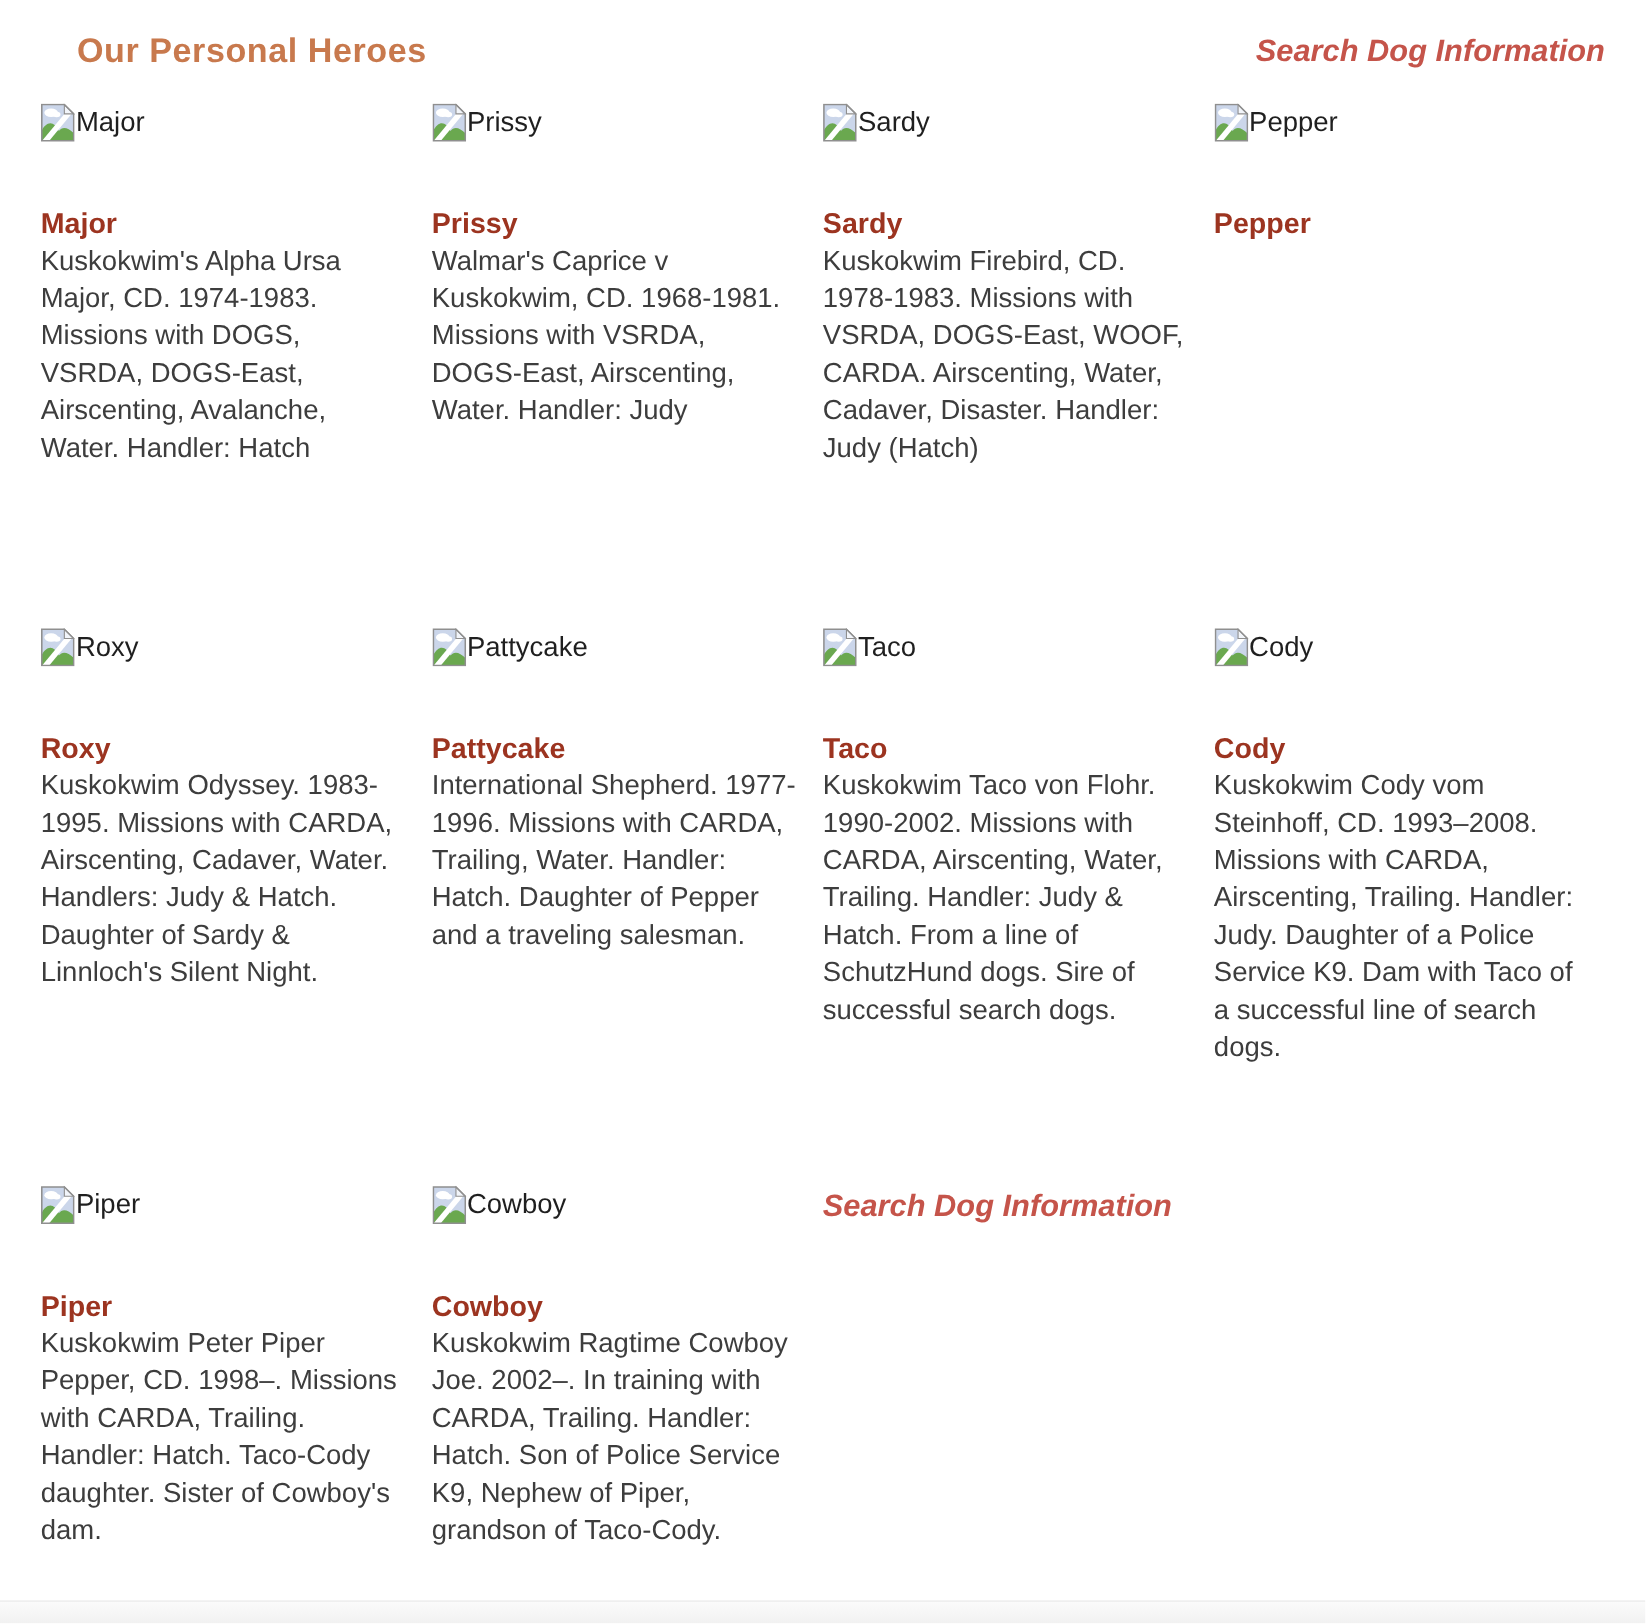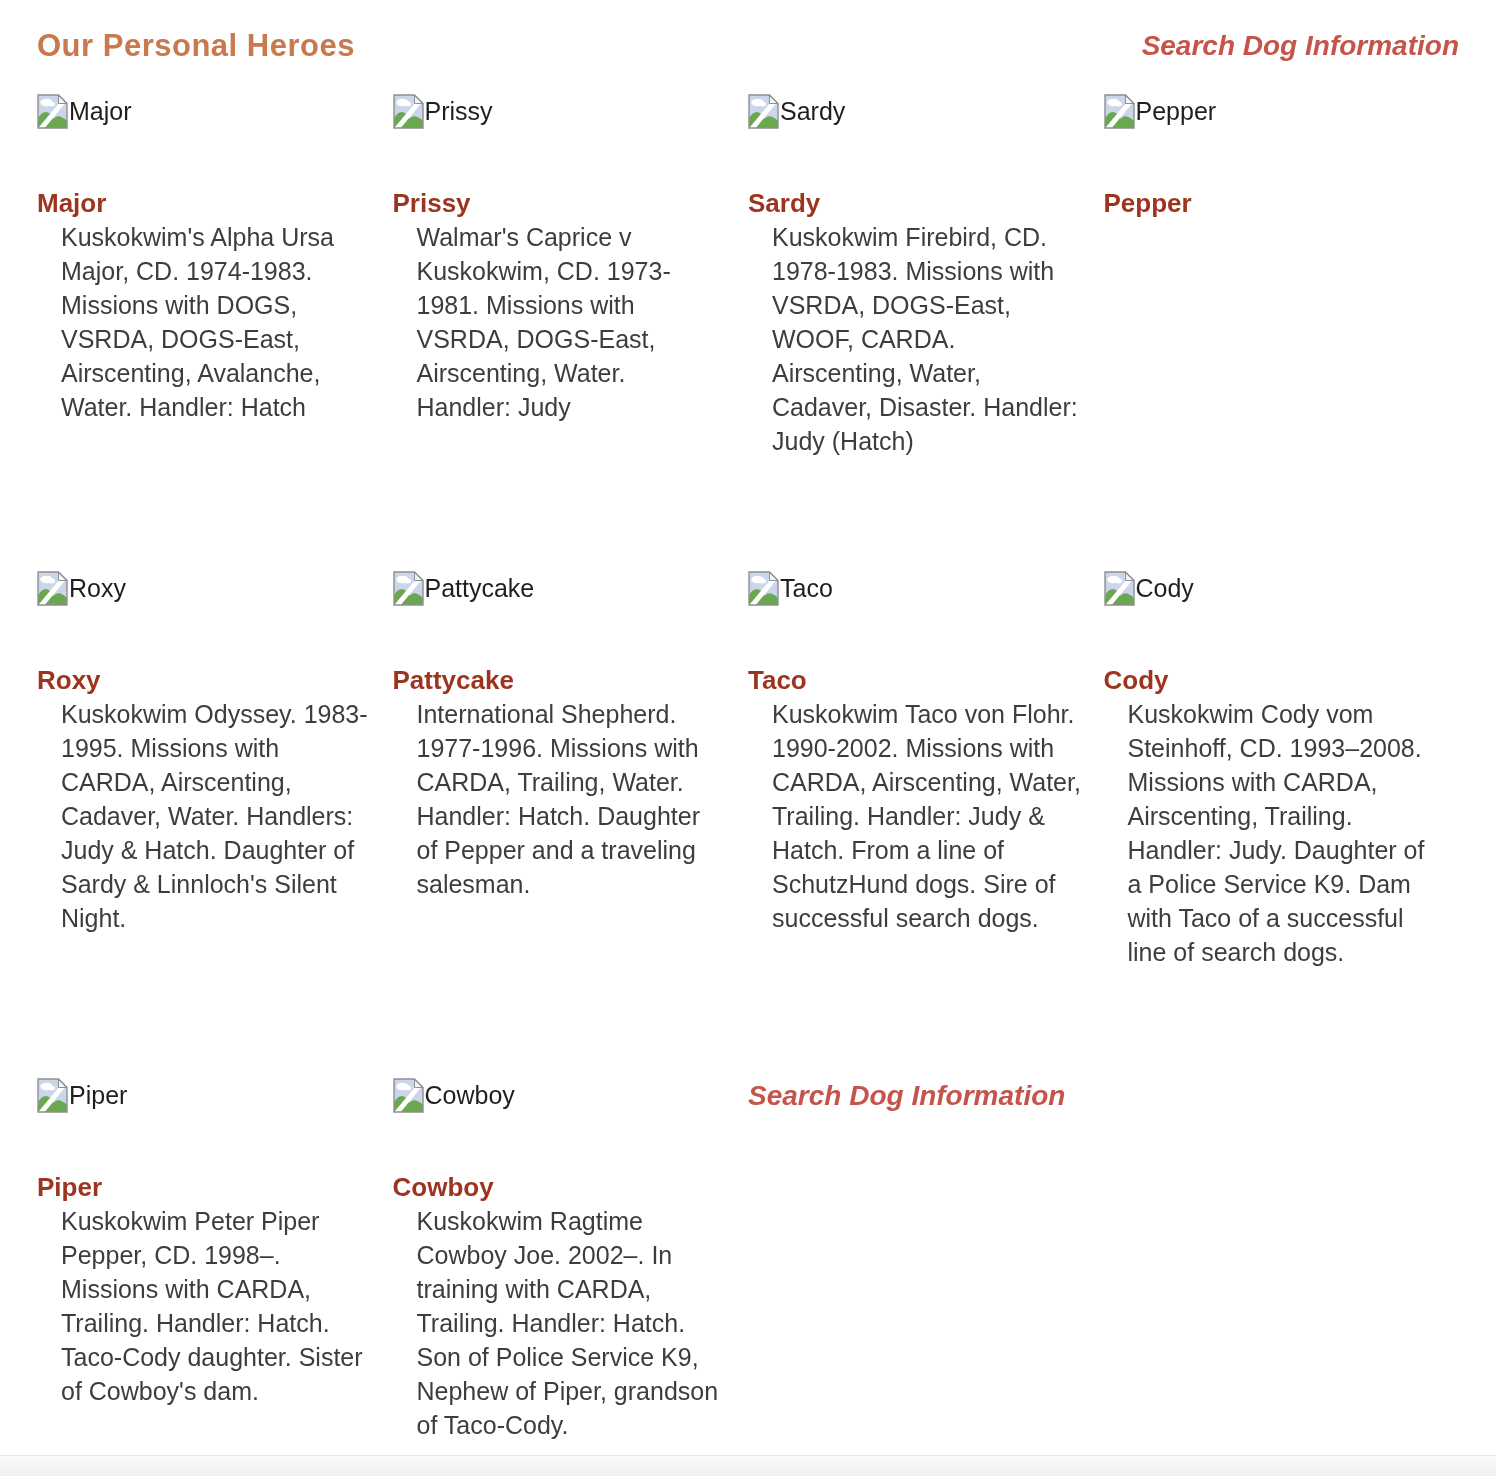--- a/index.html
+++ b/index.html
@@ -17,20 +17,21 @@
     width: 1496px;
     min-height: 1476px;
     background: #ffffff;
     padding: 26px 37px 0 37px;
     overflow: hidden;
   }
   .header {
     display: flex;
     justify-content: space-between;
     align-items: flex-start;
+    margin-left: 33px;
   }
   .title {
     font-size: 31px;
     font-weight: bold;
     color: var(--title-color);
     line-height: 40px;
     letter-spacing: 0.5px;
   }
   .info-link {
     font-size: 28px;
@@ -65,21 +66,20 @@
   .dog-name {
     font-size: 26px;
     font-weight: bold;
     color: var(--name-color);
     line-height: 34px;
   }
   .dog-desc {
     font-size: 25px;
     color: var(--body-color);
     line-height: 34px;
-    margin-left: 24px;
   }
   .link-cell {
     grid-column: 3;
     grid-row: 3;
     padding-top: 0px;
   }
   .link-cell .info-link { line-height: 35px; }
   .bottom-bar {
     position: absolute;
     left: 0;
@@ -150,21 +150,21 @@
             <path d="M2 37 L27 7" stroke="#ffffff" stroke-width="5"></path>
           </g>
           <path d="M21.5 1 V9.5 H30 Z" fill="#f2f5fa" stroke="#8f8f8f" stroke-width="1"></path>
           <path d="M1 1 H21.5 L30 9.5 V34 H1 Z" fill="none" stroke="#8f8f8f" stroke-width="1.4"></path>
         </svg>
       </span>
       <span class="alt">Prissy</span>
     </div>
     <div class="dog-text">
       <div class="dog-name">Prissy</div>
-      <div class="dog-desc">Walmar's Caprice v Kuskokwim, CD. 1973-1981. Missions with VSRDA, DOGS-East, Airscenting, Water. Handler: Judy</div>
+      <div class="dog-desc">Walmar's Caprice v Kuskokwim, CD. 1968-1981. Missions with VSRDA, DOGS-East, Airscenting, Water. Handler: Judy</div>
     </div>
   </section>
 
   <section class="dog-card">
     <div class="img-line">
       <span class="icon">
         <svg width="31" height="35" viewBox="0 0 31 35" aria-hidden="true">
           <defs>
             <clipPath id="pgclip">
                   <path d="M1 1 H21.5 L30 9.5 V34 H1 Z"></path>

